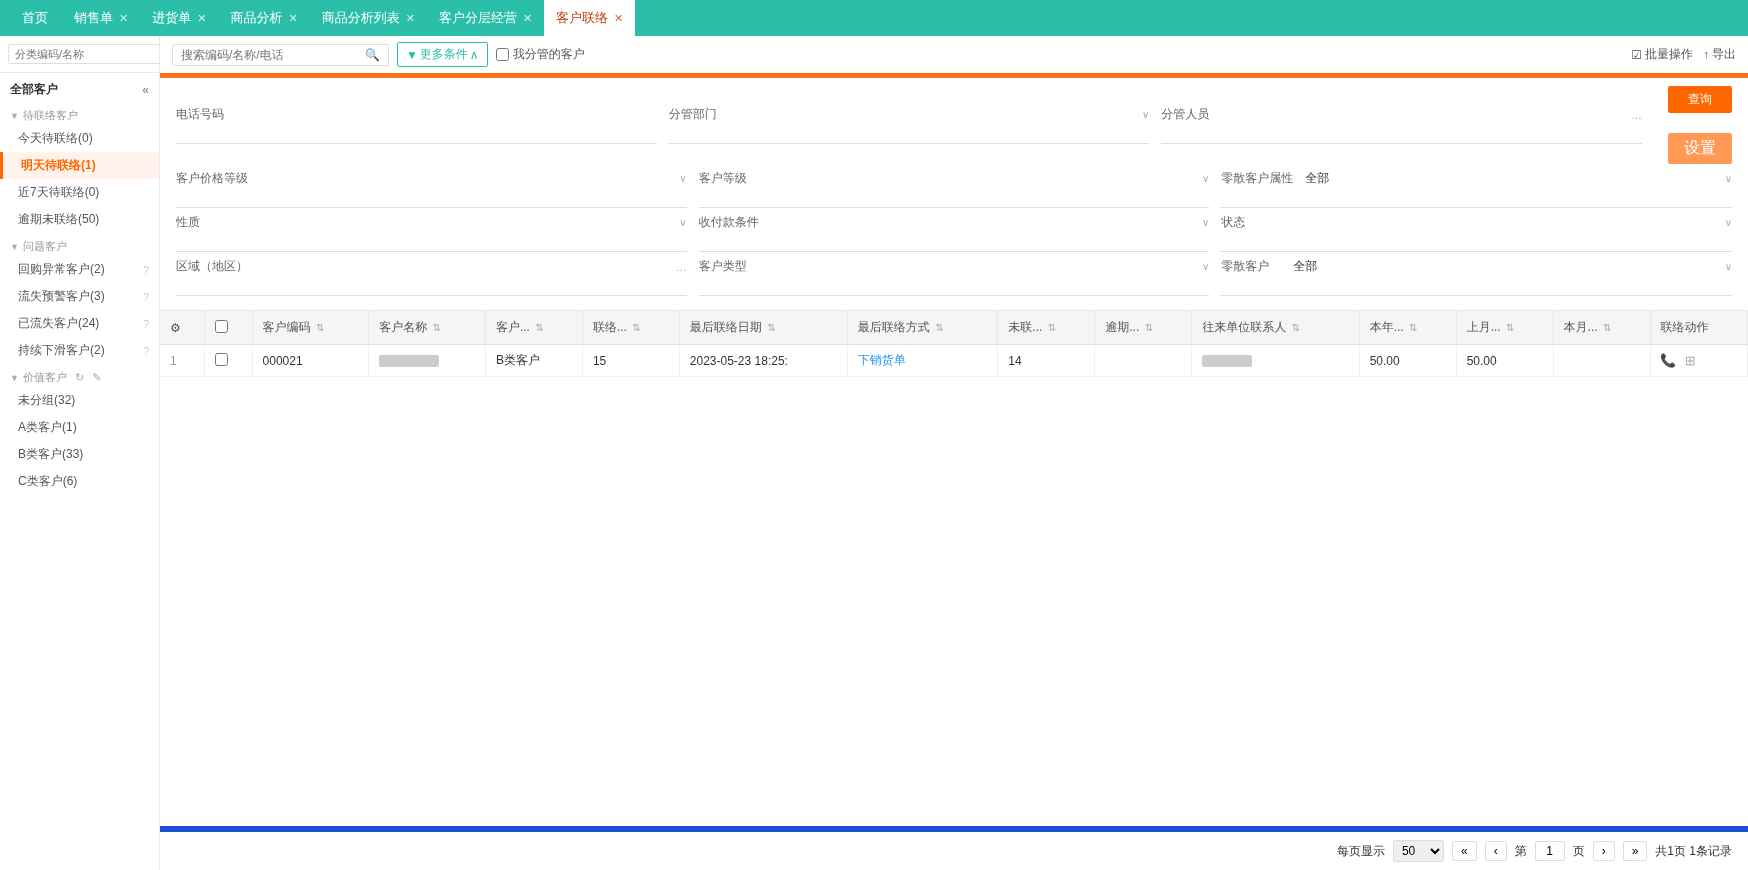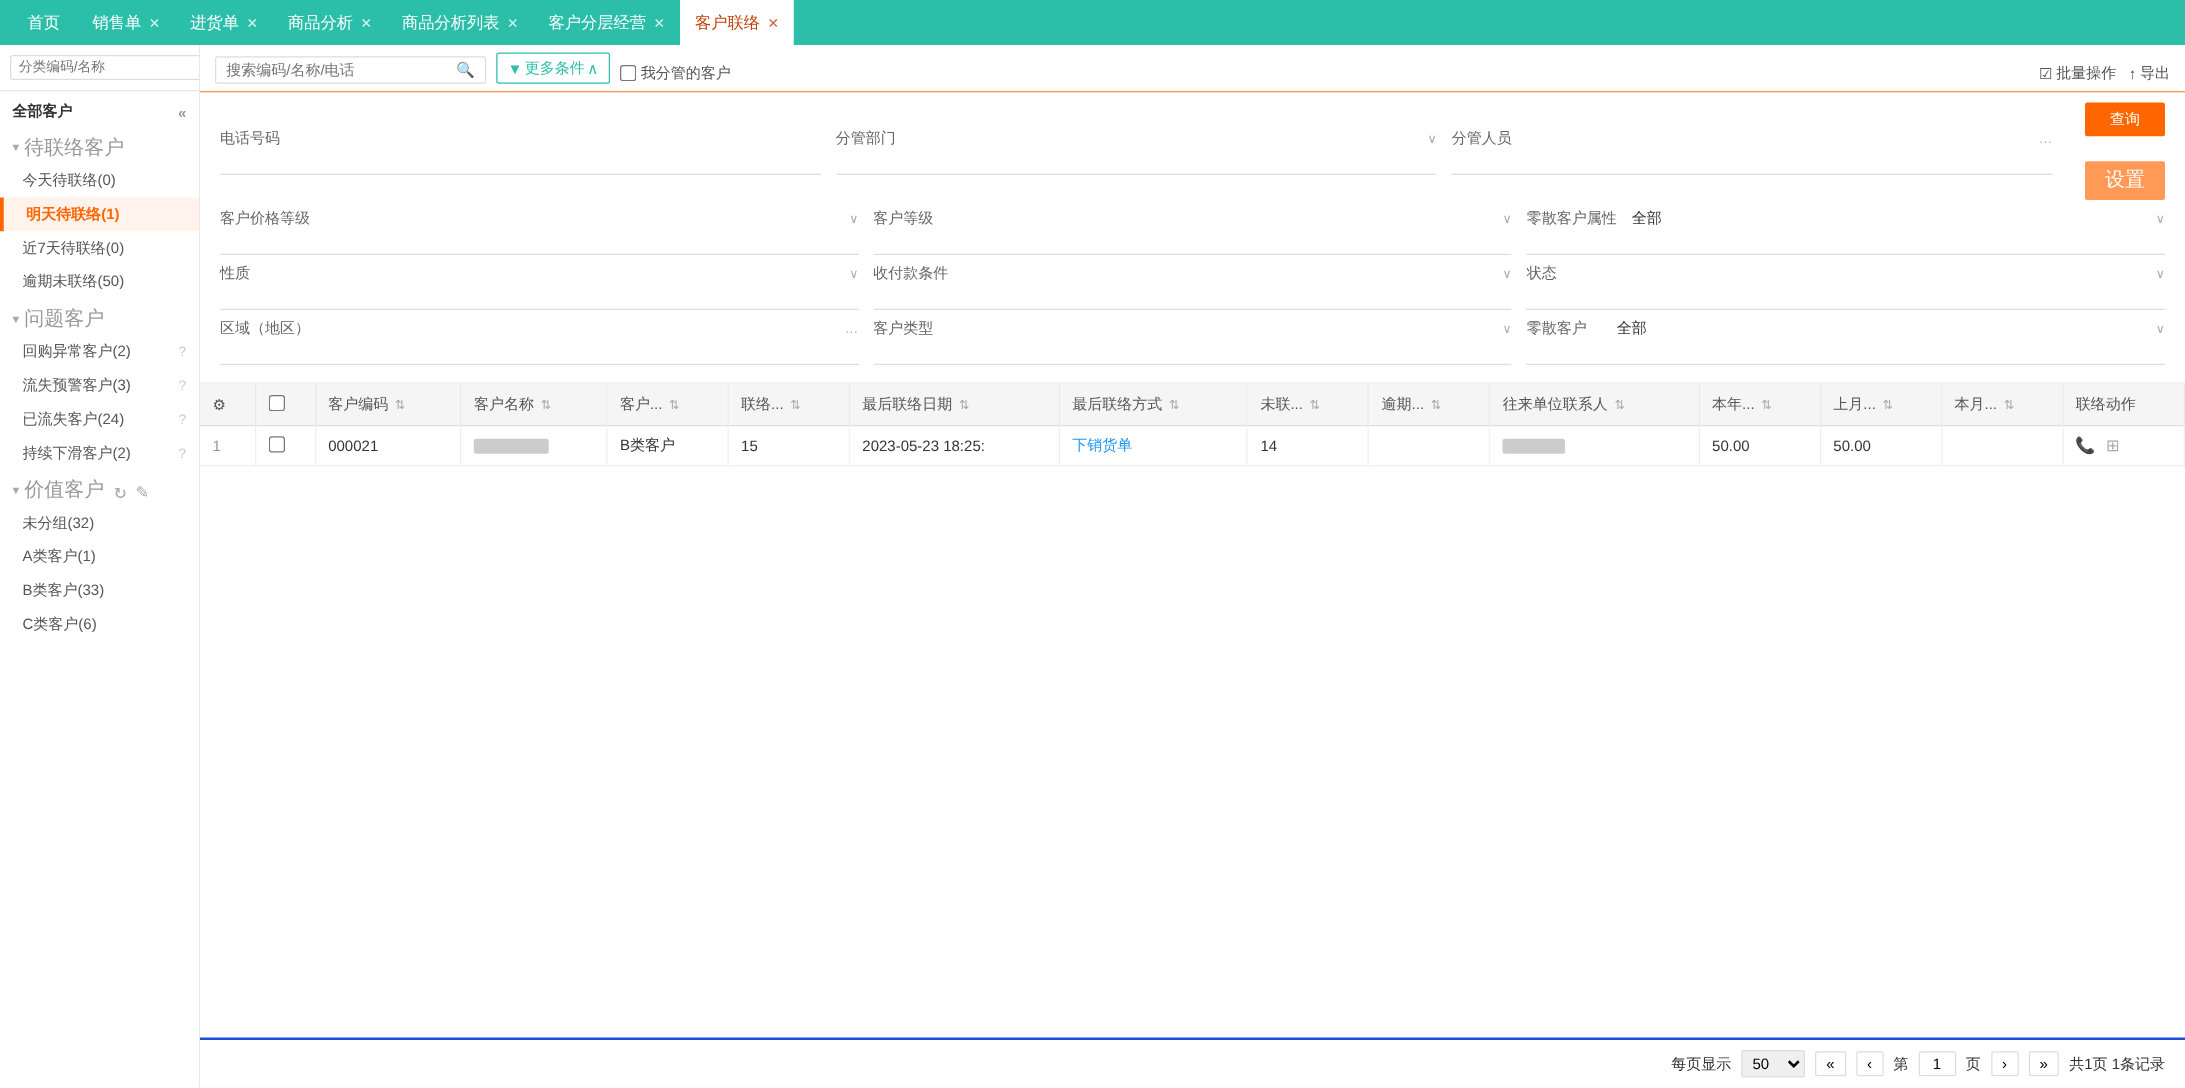--- a/index.html
+++ b/index.html
@@ -67,25 +67,24 @@
       padding: 8px 10px 4px 10px;
       font-weight: bold;
       font-size: 12px;
       color: #333;
     }
     .sidebar-section-title .collapse-icon { color: #999; cursor: pointer; }
 
     .sidebar-group-label {
       padding: 6px 10px 2px 10px;
       color: #999;
-      font-size: 16px;
+      font-size: 11px;
       display: flex;
       align-items: center;
       gap: 4px;
-      font-family: Liberation Mono, monospace;
     }
     .sidebar-group-label::before {
       content: "▼";
       font-size: 9px;
       color: #aaa;
     }
 
     .sidebar-item {
       padding: 5px 10px 5px 18px;
       cursor: pointer;
@@ -103,24 +102,24 @@
     .content-area {
       flex: 1;
       display: flex;
       flex-direction: column;
       overflow: hidden;
     }
 
     
     .toolbar {
       display: flex;
-      align-items: flex-end;
+      align-items: center;
       padding: 6px 12px;
       background: #fff;
-      border-bottom: 1px solid #f97316;
+      border-bottom: 5px solid #f97316;
       gap: 8px;
     }
     .toolbar-search {
       display: flex;
       align-items: center;
       border: 1px solid #ddd;
       border-radius: 2px;
       padding: 3px 8px;
       gap: 4px;
       min-width: 200px;
@@ -276,21 +275,21 @@
     .link-text { color: #2196f3; cursor: pointer; }
     .action-icons { display: flex; gap: 8px; align-items: center; }
     .action-icon { color: #aaa; cursor: pointer; font-size: 13px; }
 
     
     .pagination {
       display: flex;
       align-items: center;
       justify-content: flex-end;
       padding: 8px 16px;
-      border-top: 2px solid #1d4ed8;
+      border-top: 6px solid #1d4ed8;
       background: #fff;
       gap: 8px;
       font-size: 12px;
     }
     .pagination select {
       border: 1px solid #ddd;
       padding: 2px 4px;
       font-size: 12px;
       border-radius: 2px;
     }

